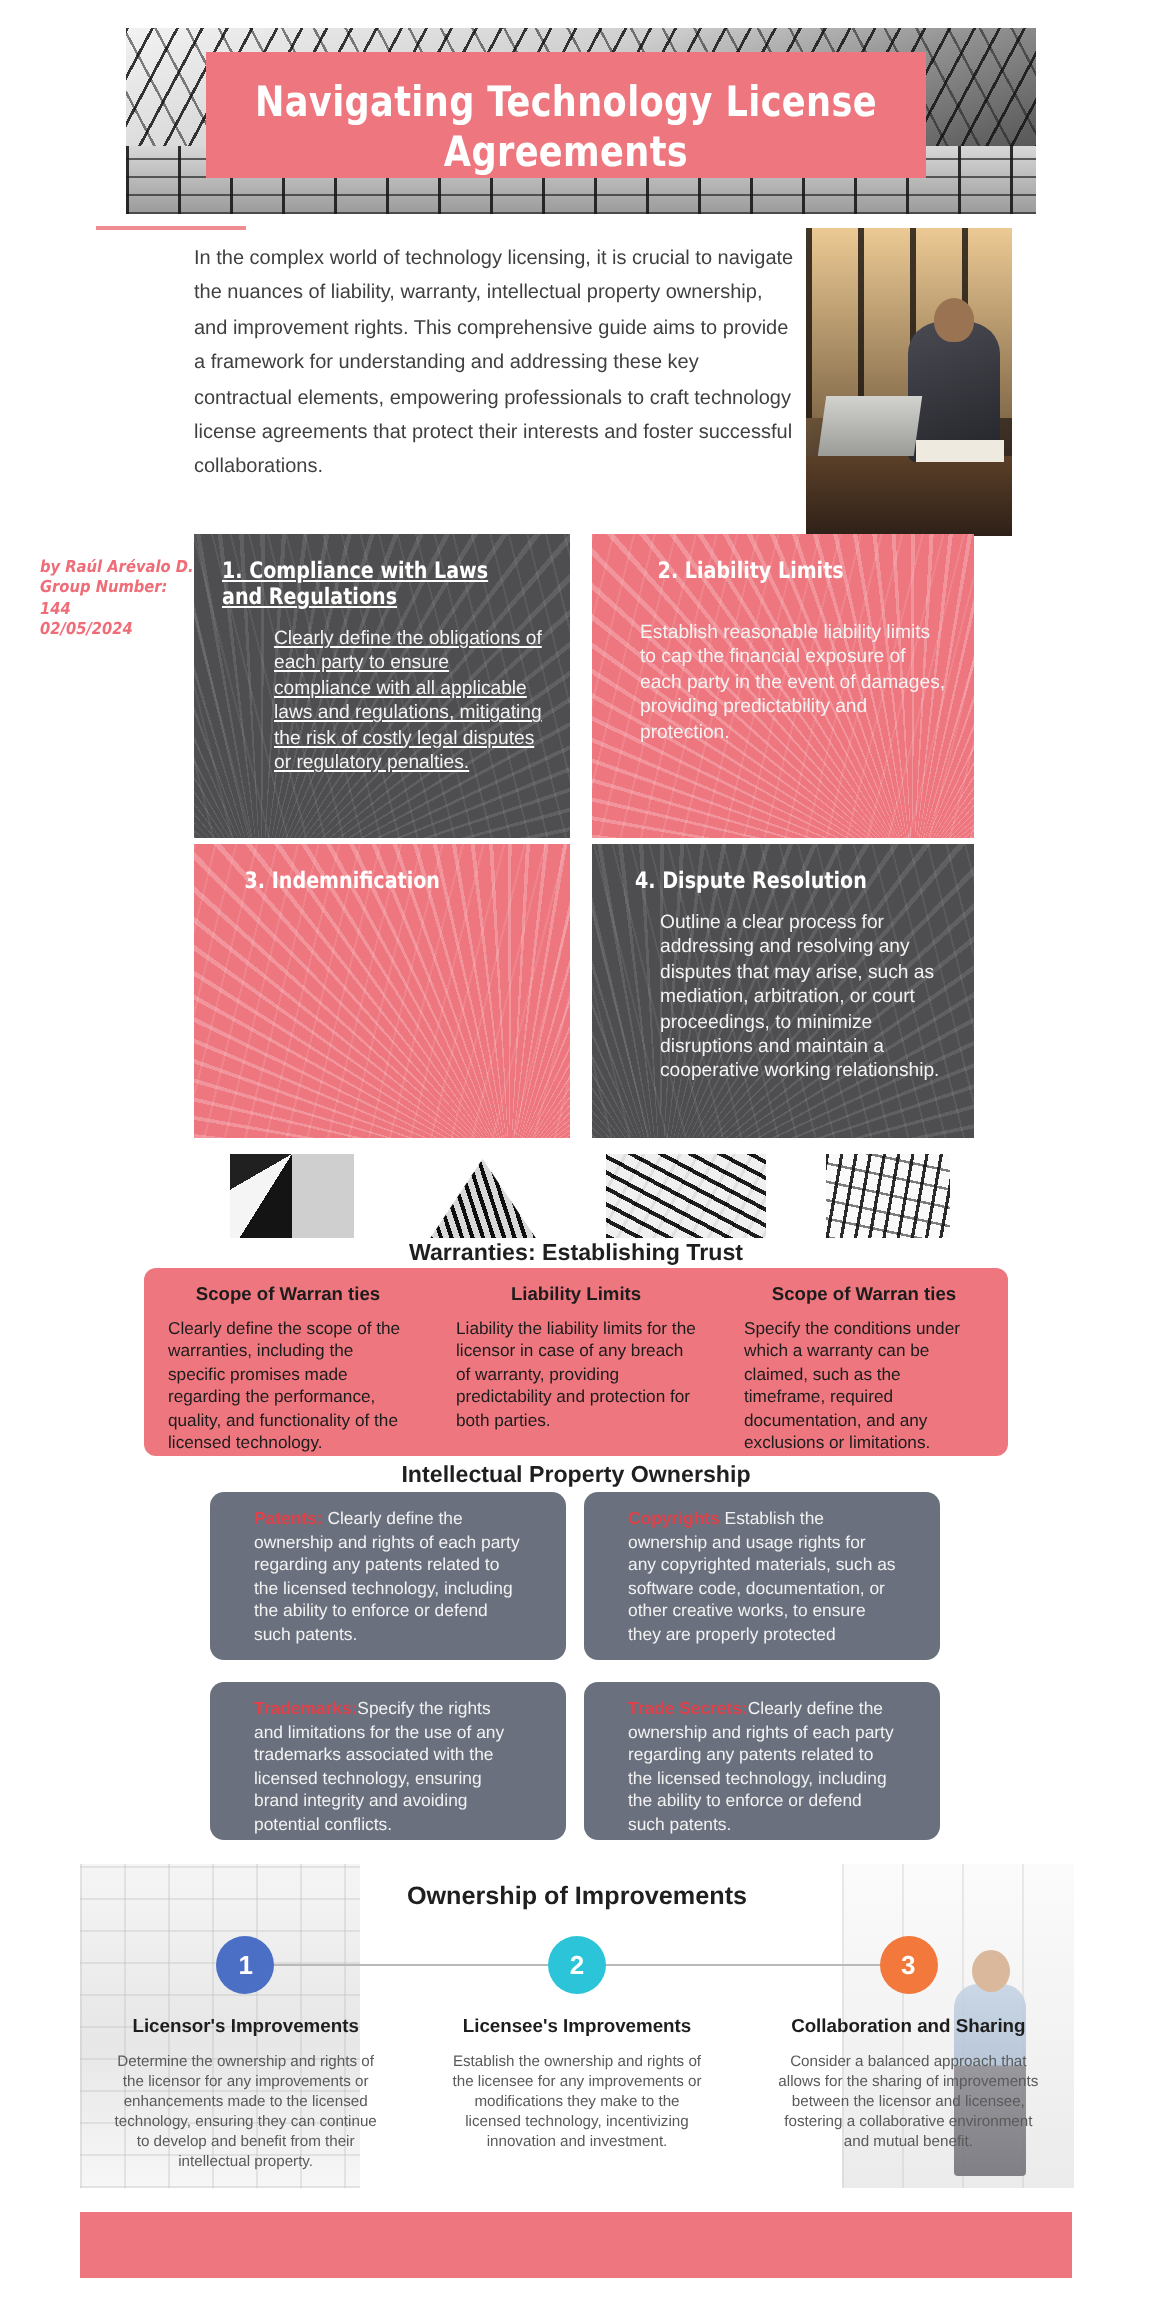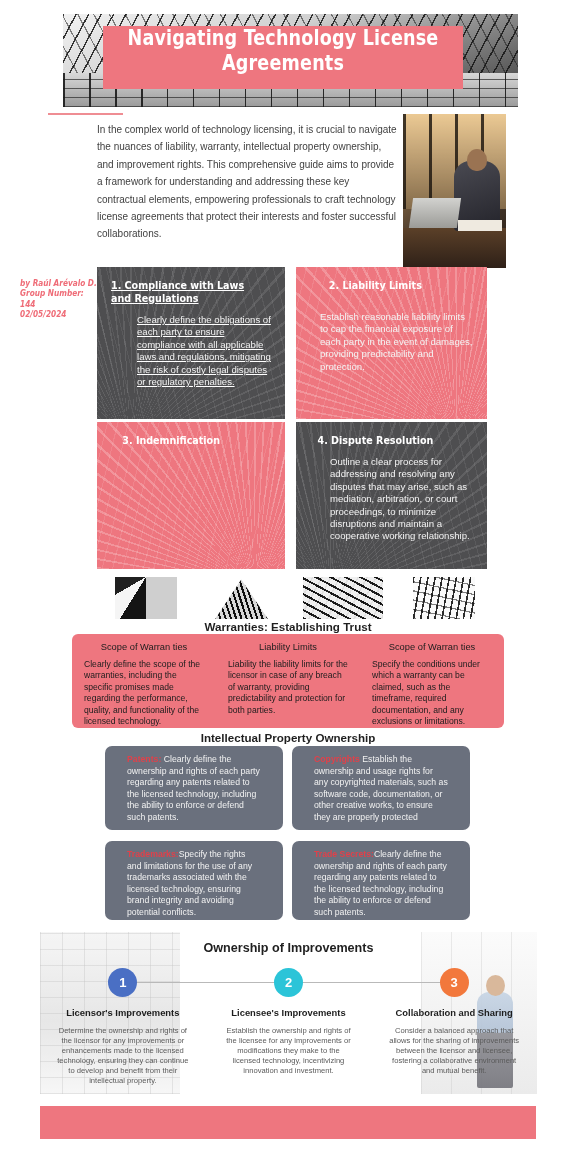--- a/index.html
+++ b/index.html
@@ -34,21 +34,21 @@
     background:
       repeating-linear-gradient(90deg, rgba(25,25,25,.9) 0 1.5px, rgba(255,255,255,0) 1.5px 26px),
       repeating-linear-gradient(0deg, rgba(40,40,40,.7) 0 1.2px, rgba(255,255,255,0) 1.2px 9px),
       linear-gradient(#d8d8d8,#9a9a9a);
   }
   .header-title-box {
     position: absolute;
     left: 103px; top: 26px;
     width: 360px; height: 63px;
     background: #ee767f;
-    display: flex; align-items: flex-start; justify-content: center;
+    display: flex; align-items: flex-end; justify-content: center;
     z-index: 3;
   }
   .header-title {
     color: #ffffff;
     font-family: "DejaVu Sans Condensed", "Liberation Sans Narrow", "Liberation Sans", sans-serif;
     font-weight: 700;
     font-size: 21px;
     line-height: 25px;
     text-align: center;
     letter-spacing: .2px;
@@ -211,21 +211,21 @@
   .warranties-panel {
     position: absolute;
     left: 72px; top: 634px;
     width: 432px; height: 94px;
     background: #ee767f;
     border-radius: 6px;
     display: flex;
   }
   .wcol { flex: 1; padding: 8px 12px 0 12px; }
   .wcol-title {
-    font-size: 9.3px; font-weight: 400; color: #1c1c1c;
+    font-size: 9.3px; font-weight: 700; color: #1c1c1c;
     text-align: center; margin-bottom: 7px;
   }
   .wcol-body { font-size: 8.6px; line-height: 11.4px; color: #1c1c1c; }
 
   
   #ip-title { left: 0; top: 731px; }
   .ip-grid { position: absolute; left: 105px; top: 746px; width: 368px; }
   .ip-card {
     position: absolute;
     background: #6a707d;

